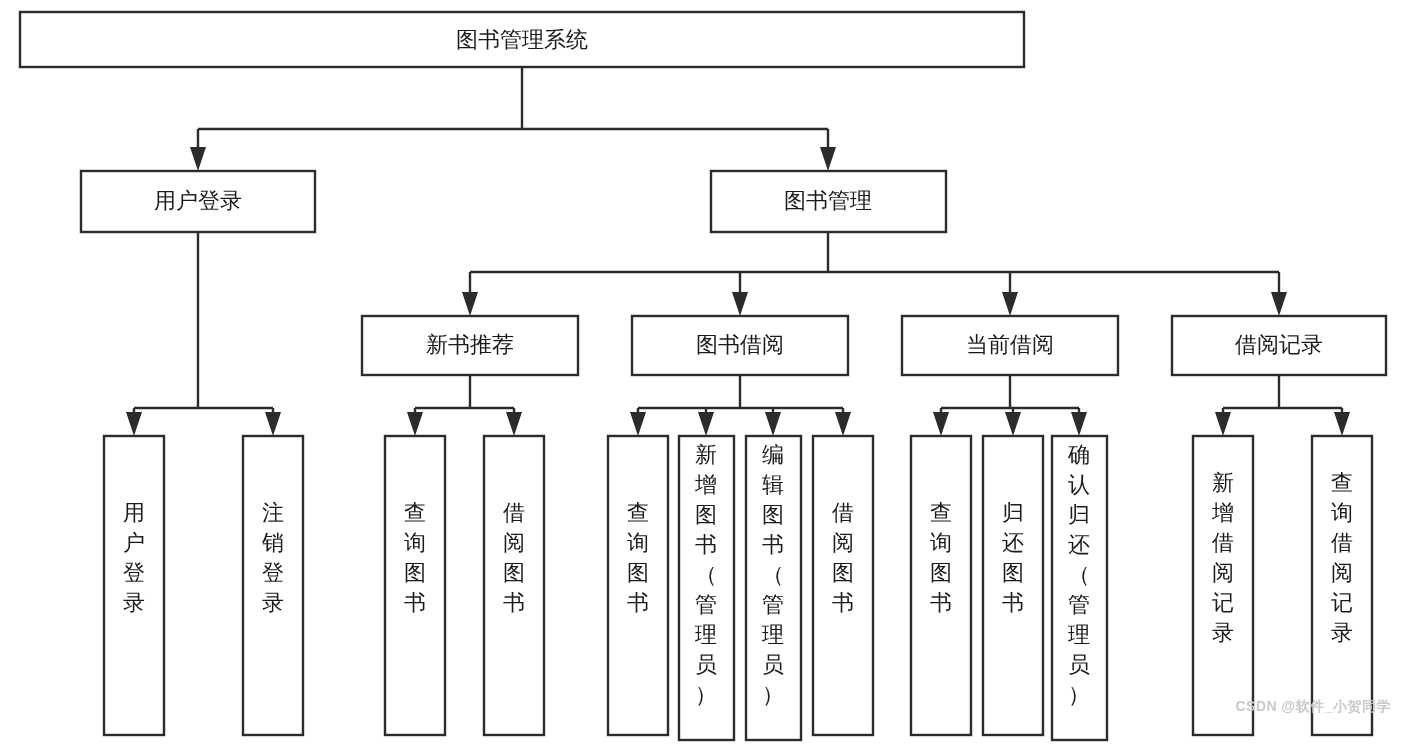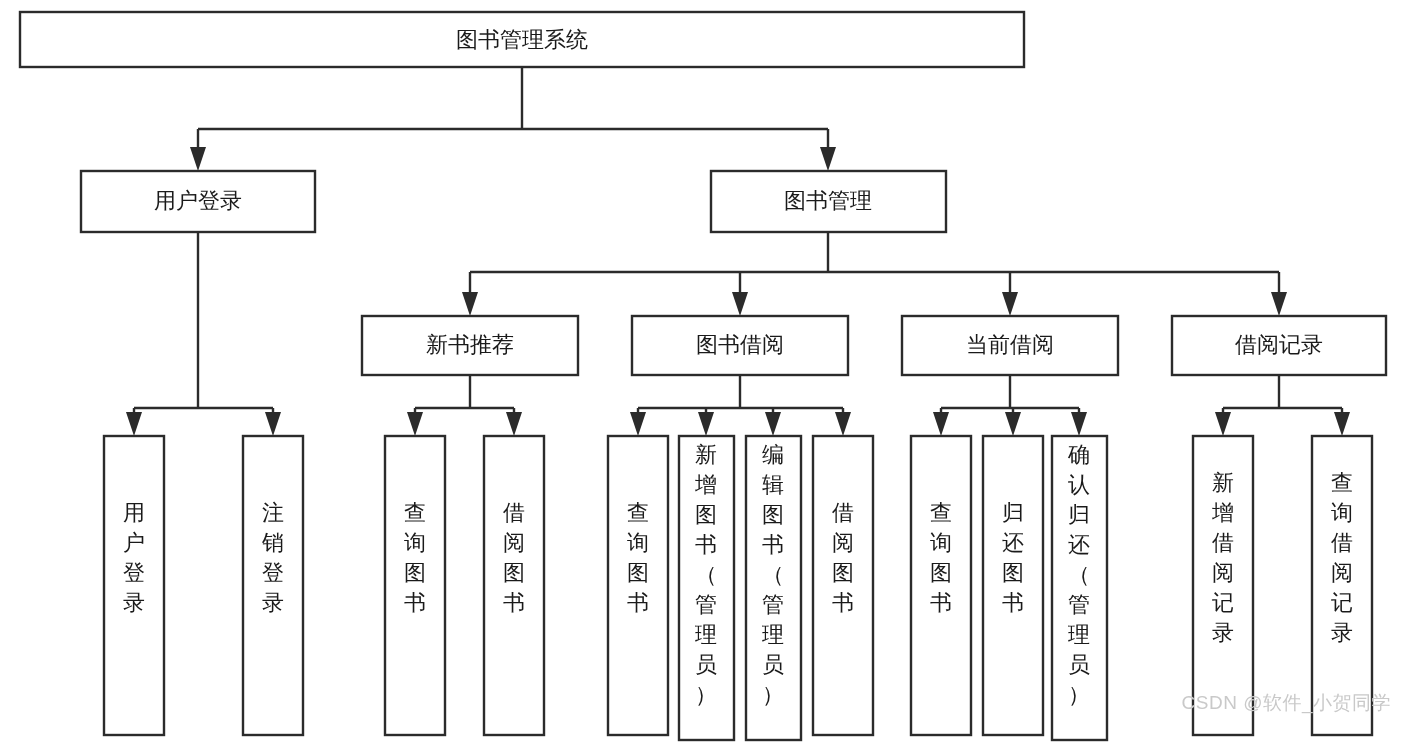--- a/index.html
+++ b/index.html
@@ -54,25 +54,26 @@
     font-size: 22px;
     fill: #1a1a1a;
     text-anchor: middle;
     white-space: pre;
   }
   .watermark {
     position: absolute;
     right: 14px;
     bottom: 6px;
     font-family: "Liberation Sans", "DejaVu Sans", sans-serif;
-    font-size: 19px;
+    font-size: 14px;
     color: #c9c9c9;
     letter-spacing: 0.5px;
     user-select: none;
     pointer-events: none;
+    font-weight: bold;
   }
 </style>
 </head>
 <body>
 
 <div id="diagram-root">
   <svg class="flow" viewBox="0 0 1405 747">
 
     <g>
 

